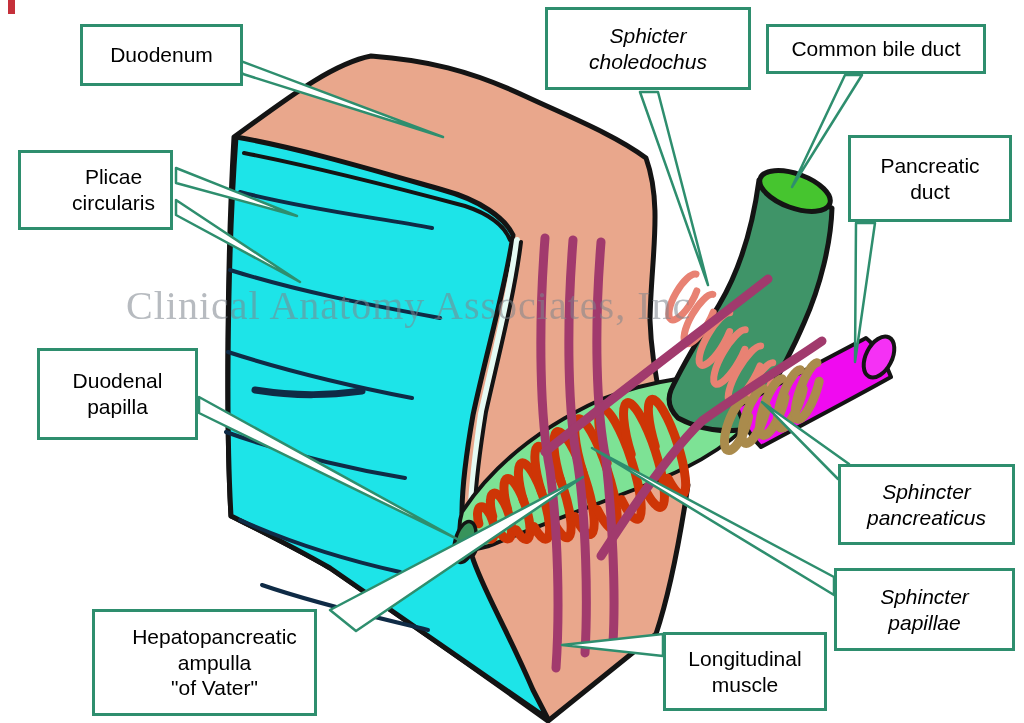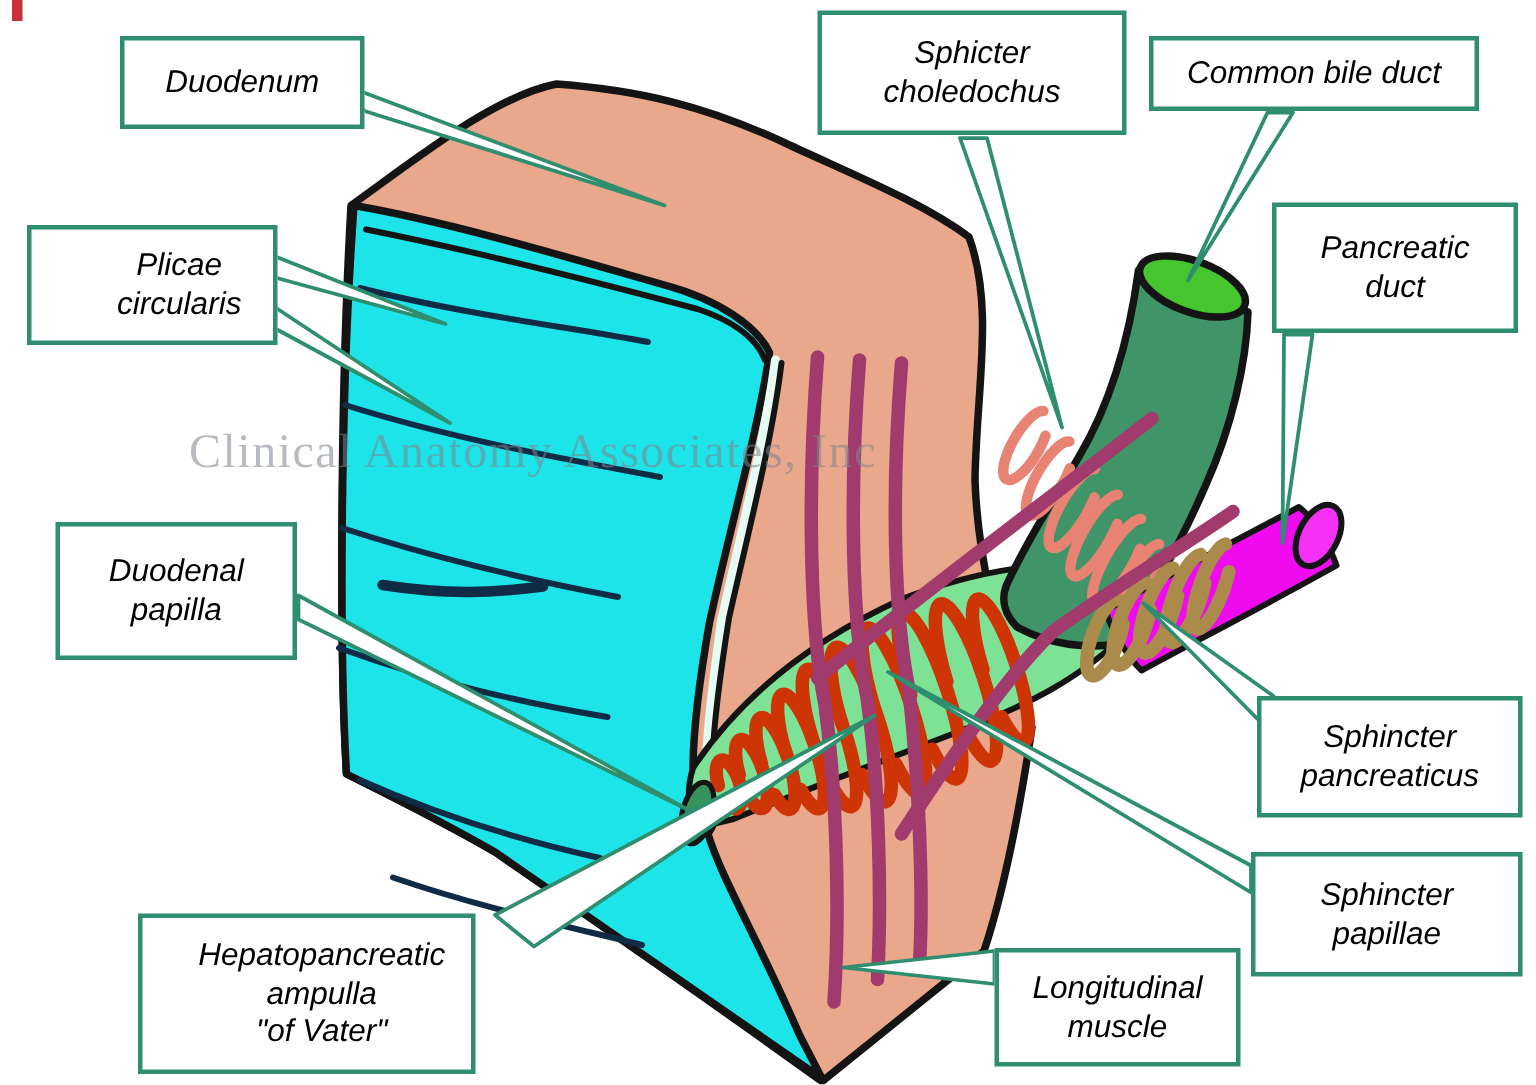--- a/index.html
+++ b/index.html
@@ -13,27 +13,26 @@
     position:absolute;
     display:flex;align-items:center;justify-content:center;
     text-align:center;
     border:3px solid var(--c-callout,#2e8e6e);
     background:var(--c-label-bg,#fff);
     color:var(--c-label-text,#000);
     font-size:21px;line-height:1.22;
     white-space:pre-line;
     box-sizing:border-box;
     z-index:30;
-    font-style:italic;
   }
   .label.italic{font-style:italic;text-align:center;}
   .watermark{
     position:absolute;left:126px;top:282px;
     font-family:"Liberation Serif", serif;
-    font-size:32px;letter-spacing:1px;
+    font-size:40px;letter-spacing:1px;
     color:var(--c-watermark,#7e858d);
     opacity:0.55;white-space:nowrap;
     z-index:25;pointer-events:none;
   }
   .corner-mark{
     position:absolute;left:8px;top:0;width:7px;height:14px;
     background:var(--c-corner-mark,#c5303a);z-index:40;
   }
   
   .wall{fill:var(--c-wall);stroke:var(--c-outline);stroke-width:5;stroke-linejoin:round;}
@@ -148,21 +147,21 @@
       <polygon class="wedge" points="838,479 849,464 762,402"></polygon>
       <polygon class="wedge" points="834,577 834,595 592,448"></polygon>
       <polygon class="wedge" points="663,634 663,656 562,645"></polygon>
     </g>
   </svg>
 
   <div class="watermark">Clinical Anatomy Associates, Inc</div>
 
   <div class="label" style="left:80px;top:24px;width:163px;height:62px;">Duodenum</div>
 
-  <div class="label" style="left:18px;top:150px;width:167px;height:80px;padding-left:36px;">Plicae
+  <div class="label" style="left:18px;top:150px;width:155px;height:80px;padding-left:36px;">Plicae
 circularis</div>
 
   <div class="label" style="left:37px;top:348px;width:161px;height:92px;">Duodenal
 papilla</div>
 
   <div class="label" style="left:92px;top:609px;width:225px;height:107px;padding-left:20px;">Hepatopancreatic
 ampulla
 "of Vater"</div>
 
   <div class="label italic" style="left:545px;top:7px;width:206px;height:83px;">Sphicter

